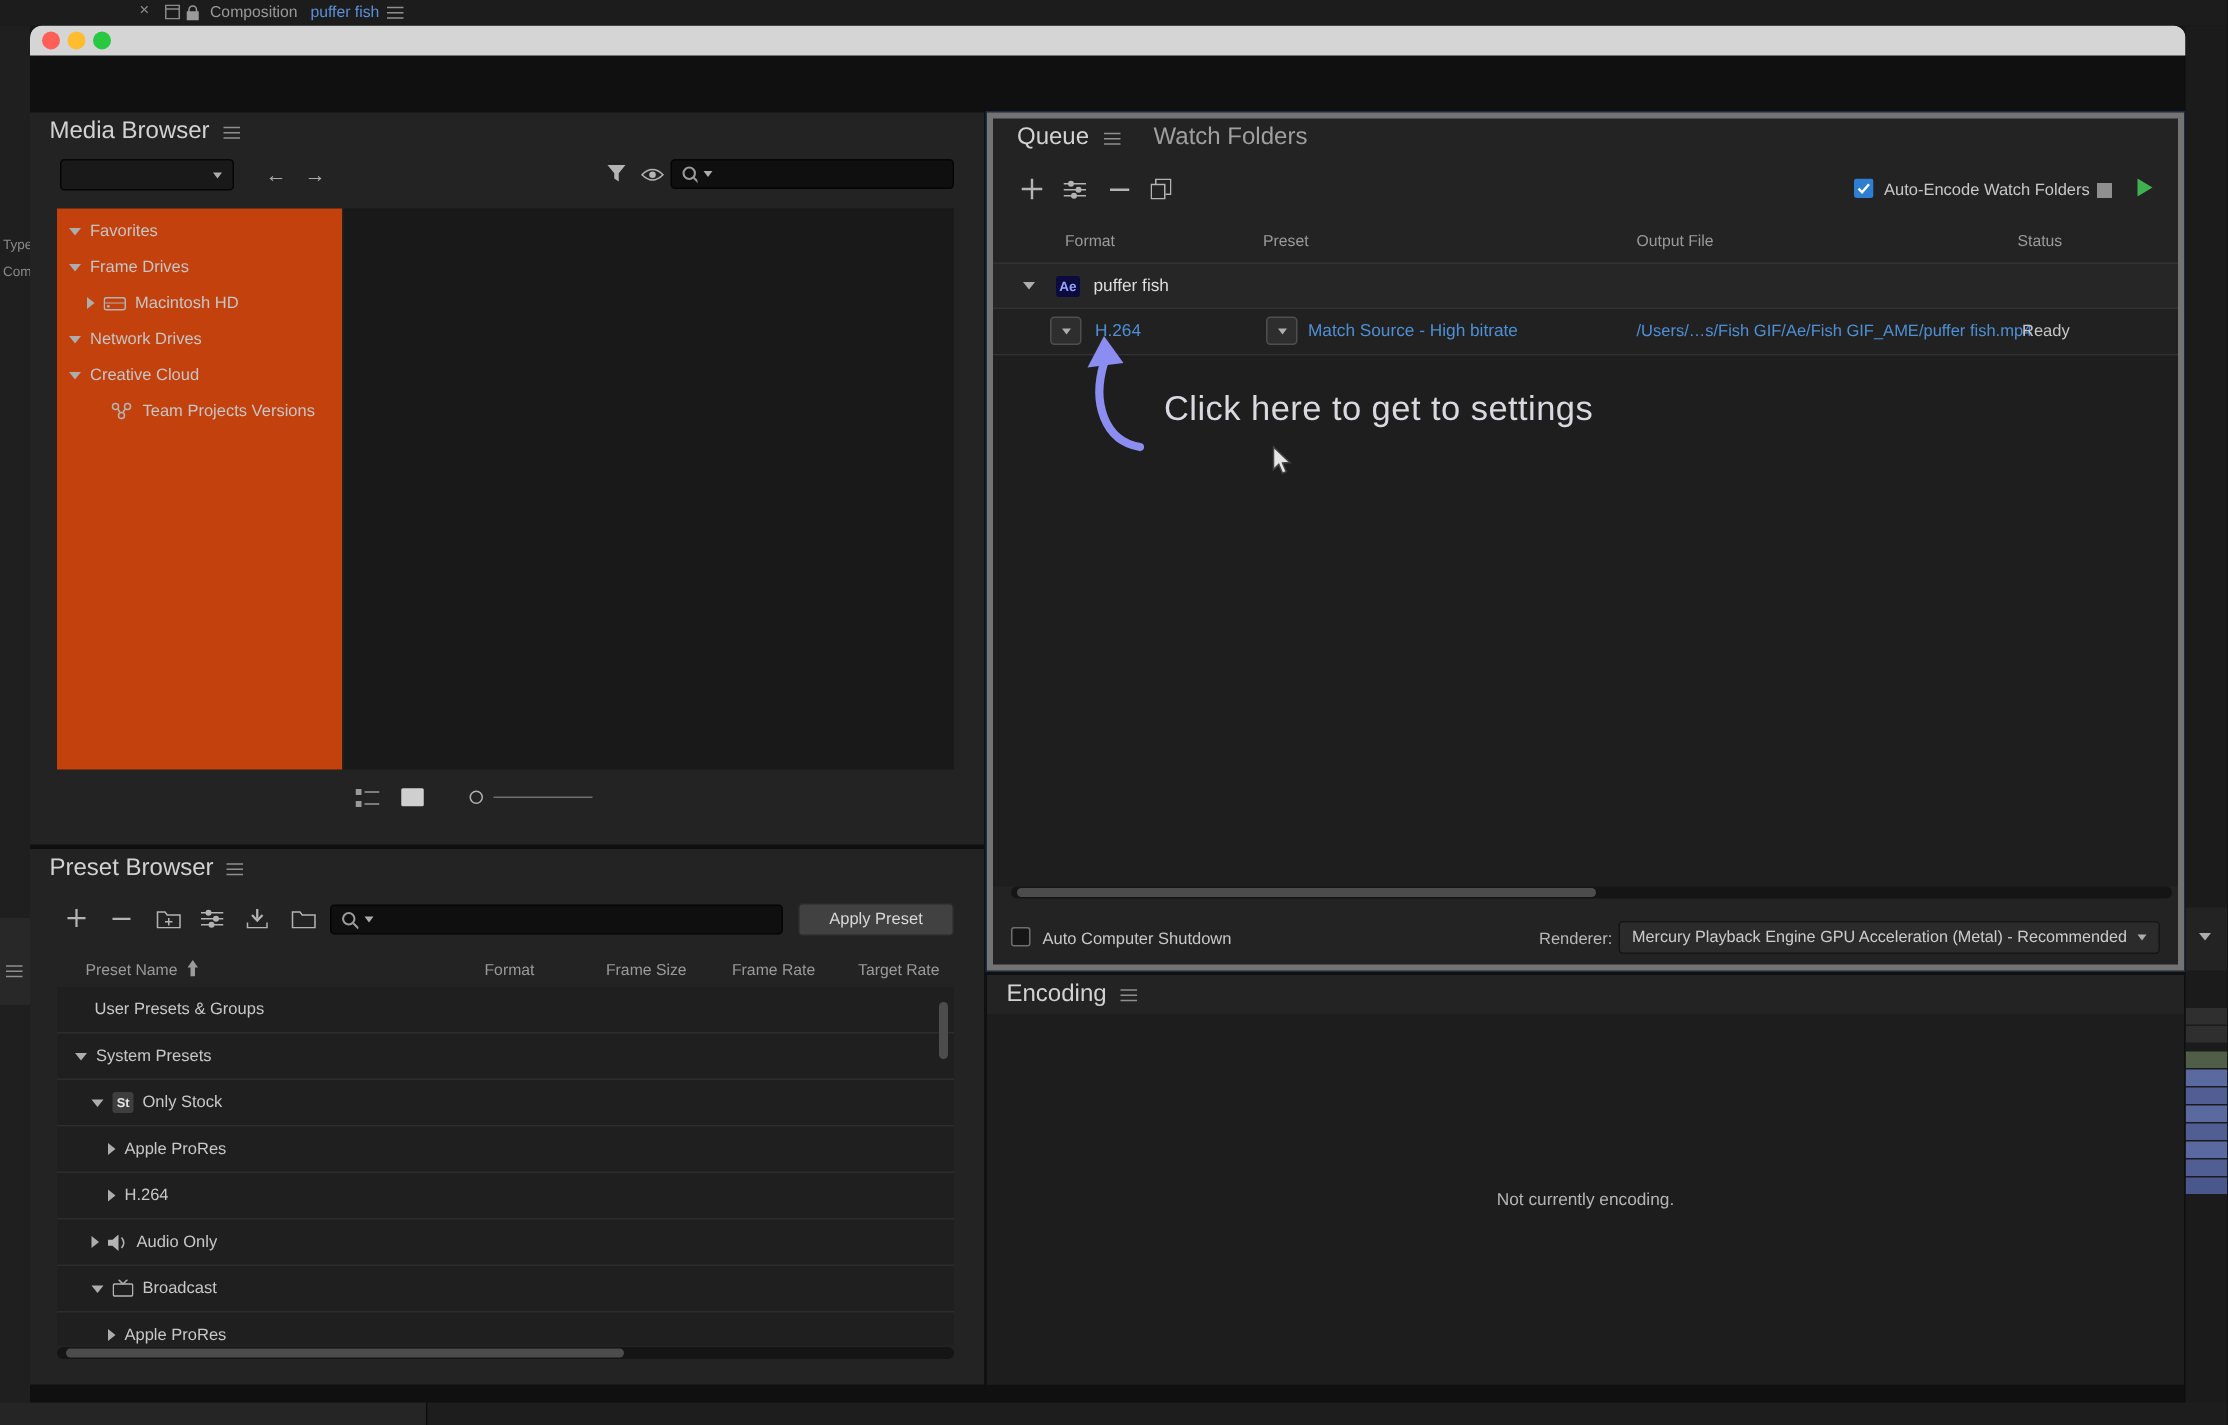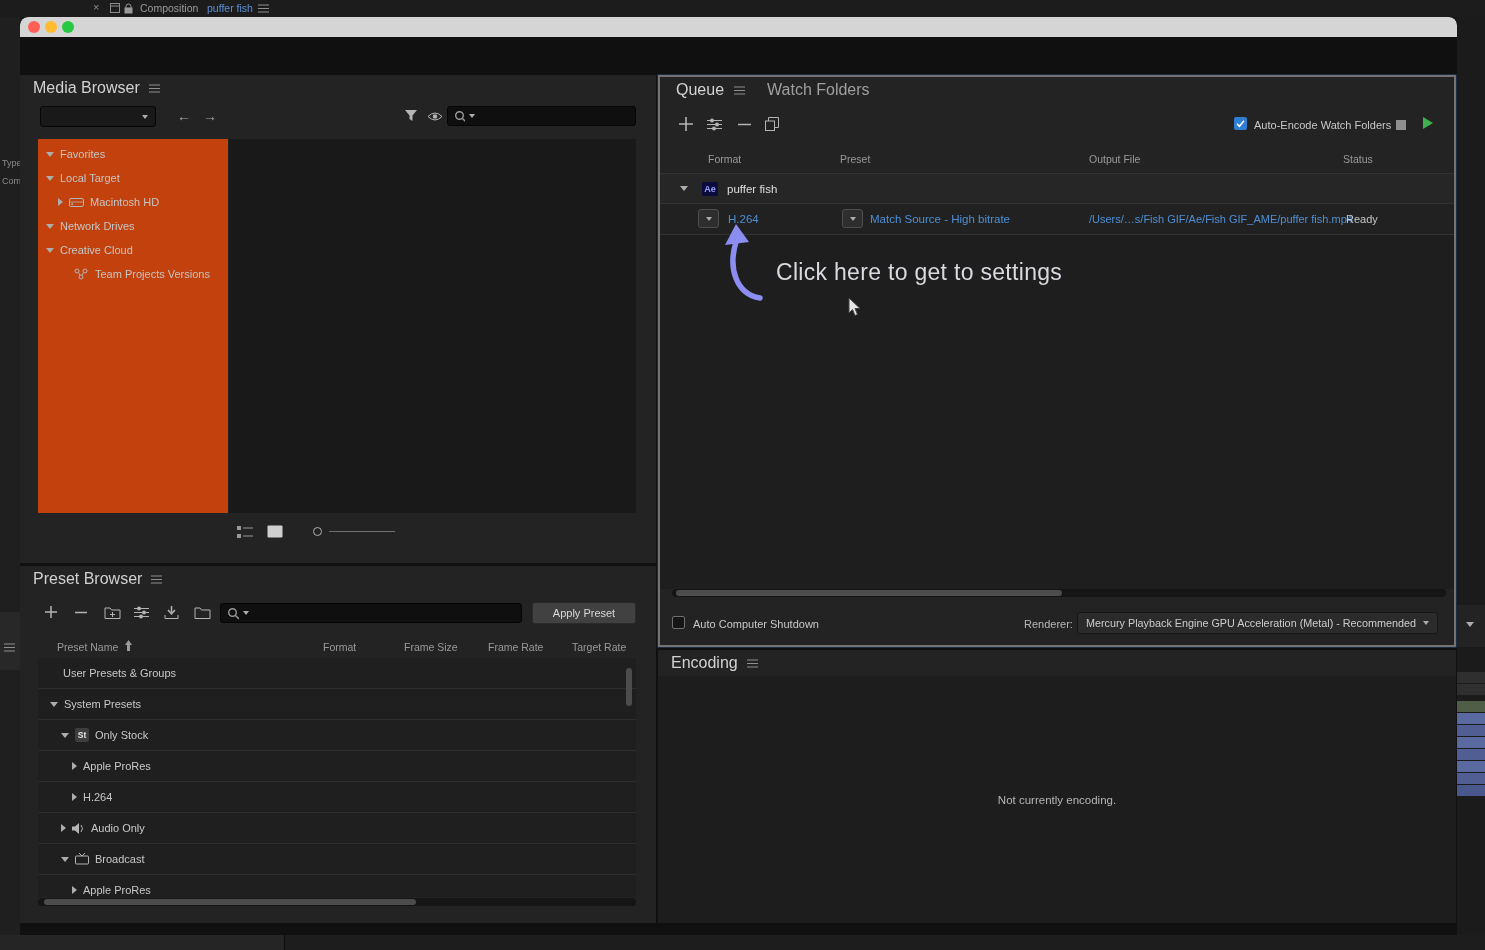--- a/index.html
+++ b/index.html
@@ -57,21 +57,21 @@
   .pb-btn { left:512px; top:36px; width:104px; height:22px; background:#414141; border:1px solid #2a2a2a; border-radius:3px; color:#d8d8d8; font-size:11px; display:flex; align-items:center; justify-content:center; }
   .col-hdr { font-size:10.5px; color:#9a9a9a; white-space:nowrap; }
   .plist { left:18px; top:92px; width:598px; height:239px; background:#1f1f1f; overflow:hidden; }
   .prow { display:flex; align-items:center; height:31px; gap:6px; border-bottom:1px solid #2d2d2d; color:#c8c8c8; font-size:11px; }
   .badge-st { width:14px; height:14px; background:#3e3e3e; border-radius:2px; color:#e6e6e6; font-size:8.5px; font-weight:bold; display:flex; align-items:center; justify-content:center; }
   .hscroll { background:#151515; border-radius:4px; }
   .hscroll .thumb { position:absolute; top:1px; height:6px; background:#4c4c4c; border-radius:3px; }
   .vthumb { width:6px; background:#4c4c4c; border-radius:3px; }
 
   
-  .queue-panel { border:2px solid #737373; box-shadow:0 0 0 1px rgba(66,128,210,.25); }
+  .queue-panel { border:4px solid #737373; box-shadow:0 0 0 1px rgba(66,128,210,.25); }
   .icon-btn svg { display:block; }
   .checkbox-on { width:13px; height:13px; }
   .checkbox-off { width:13px; height:13px; border:1px solid #6f6f6f; background:#161616; border-radius:2px; }
   .stop-sq { width:10px; height:10px; background:#8f8f8f; }
   .play-tri { width:0; height:0; border-left:10px solid #3fb24f; border-top:6px solid transparent; border-bottom:6px solid transparent; }
   .q-sep { left:0; width:100%; height:1px; background:#323232; }
   .q-group { left:0; top:97px; width:100%; height:29px; background:#262626; display:flex; align-items:center; padding-left:20px; }
   .badge-ae { width:16px; height:14px; background:#0b0b3d; border-radius:2px; color:#98a4ff; font-size:9px; font-weight:bold; display:flex; align-items:center; justify-content:center; margin-left:14px; }
   .q-item { left:0; top:127px; width:100%; height:30px; background:#212121; }
   .dd-btn { position:absolute; top:5px; width:21px; height:19px; background:#2e2e2e; border:1px solid #4e4e4e; border-radius:3px; display:flex; align-items:center; justify-content:center; }
@@ -177,21 +177,21 @@
         <input type="text" style="">
       </div>
 
       <div class="ab tree">
         <div class="trow" style="padding-left:8px;">
           <span class="chev-d"></span>
           <span class="lbl">Favorites</span>
         </div>
         <div class="trow" style="padding-left:8px;">
           <span class="chev-d"></span>
-          <span class="lbl">Local Target</span>
+          <span class="lbl">Frame Drives</span>
         </div>
         <div class="trow" style="padding-left:20px;">
           <span class="chev-r"></span>
           <svg width="15" height="11">
               <rect x="0.5" y="1.5" width="14" height="8" rx="1.5" fill="none" stroke="#b4b4b4"></rect>
               <line x1="1" y1="5" x2="14" y2="5" stroke="#b4b4b4" stroke-width="0.8"></line>
               <circle cx="3.2" cy="7.2" r="0.9" fill="#b4b4b4"></circle>
             </svg>
           <span class="lbl">Macintosh HD</span>
         </div>

